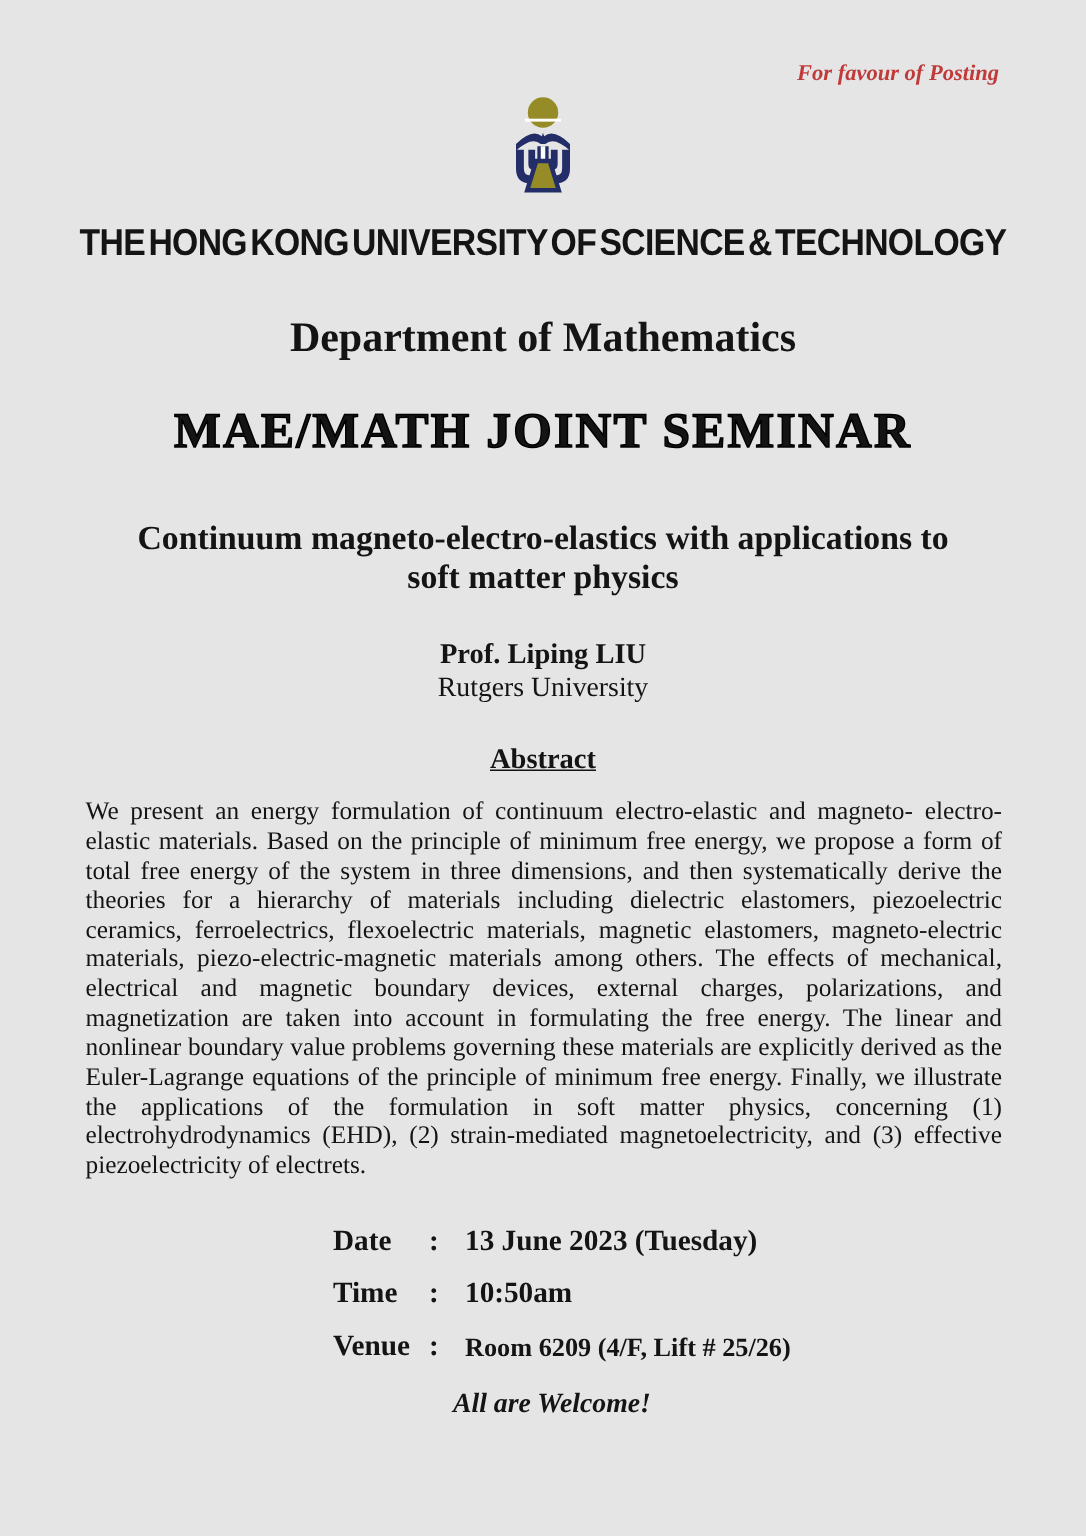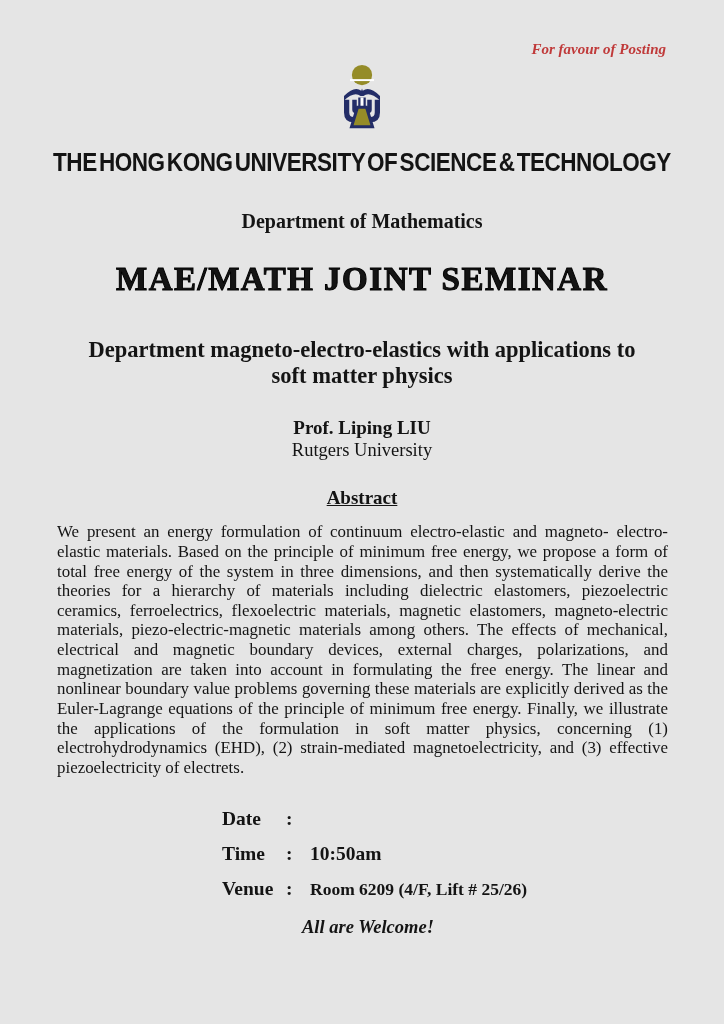--- a/index.html
+++ b/index.html
@@ -24,21 +24,21 @@
   .logo-wrap svg{width:76px;height:72px;display:block;}
   .navy{fill:var(--logo-navy);}
   .gold{fill:var(--logo-gold);}
   .university{
     margin-top:13px;text-align:center;
     font-family:"Liberation Sans",sans-serif;font-weight:bold;
     font-size:25px;white-space:nowrap;
     letter-spacing:-0.5px;word-spacing:-4px;
     transform:scaleX(0.9);transform-origin:center;
   }
-  .department{margin-top:33px;text-align:center;font-size:20px;font-weight:bold;}
+  .department{margin-top:33px;text-align:center;font-size:28px;font-weight:bold;}
   .seminar-type{
     margin-top:28px;text-align:center;
     font-size:33px;font-weight:bold;letter-spacing:1.5px;
     font-family:"Liberation Serif",serif;
     -webkit-text-stroke:1px #000;
   }
   .talk-title{margin-top:39px;text-align:center;font-size:22.5px;font-weight:bold;line-height:1.16;}
   .speaker-name{margin-top:28px;text-align:center;font-size:19px;font-weight:bold;}
   .speaker-affiliation{margin-top:1px;text-align:center;font-size:18.5px;}
   .abstract-heading{margin-top:26px;text-align:center;font-size:19px;font-weight:bold;text-decoration:underline;}
@@ -82,36 +82,37 @@
     </svg>
   </div>
 
   <div class="university">THE HONG KONG UNIVERSITY OF SCIENCE &amp; TECHNOLOGY</div>
 
   <div class="department">Department of Mathematics</div>
 
   <div class="seminar-type">MAE/MATH JOINT SEMINAR</div>
 
   <div class="talk-title">
-    <div>Department magneto-electro-elastics with applications to</div>
+    <div>Continuum magneto-electro-elastics with applications to</div>
     <div>soft matter physics</div>
   </div>
 
   <div class="speaker-name">Prof. Liping LIU</div>
 
   <div class="speaker-affiliation">Rutgers University</div>
 
   <div class="abstract-heading">Abstract</div>
 
   <div class="abstract-text">We present an energy formulation of continuum electro-elastic and magneto- electro-elastic materials. Based on the principle of minimum free energy, we propose a form of total free energy of the system in three dimensions, and then systematically derive the theories for a hierarchy of materials including dielectric elastomers, piezoelectric ceramics, ferroelectrics, flexoelectric materials, magnetic elastomers, magneto-electric materials, piezo-electric-magnetic materials among others. The effects of mechanical, electrical and magnetic boundary devices, external charges, polarizations, and magnetization are taken into account in formulating the free energy. The linear and nonlinear boundary value problems governing these materials are explicitly derived as the Euler-Lagrange equations of the principle of minimum free energy. Finally, we illustrate the applications of the formulation in soft matter physics, concerning (1) electrohydrodynamics (EHD), (2) strain-mediated magnetoelectricity, and (3) effective piezoelectricity of electrets.</div>
 
   <div class="details">
     <div class="detail-row">
       <span class="detail-label">Date</span>
       <span class="detail-sep">:</span>
+      <span class="detail-value">13 June 2023 (Tuesday)</span>
     </div>
     <div class="detail-row">
       <span class="detail-label">Time</span>
       <span class="detail-sep">:</span>
       <span class="detail-value">10:50am</span>
     </div>
     <div class="detail-row">
       <span class="detail-label">Venue</span>
       <span class="detail-sep">:</span>
       <span class="detail-value small">Room 6209 (4/F, Lift # 25/26)</span>

